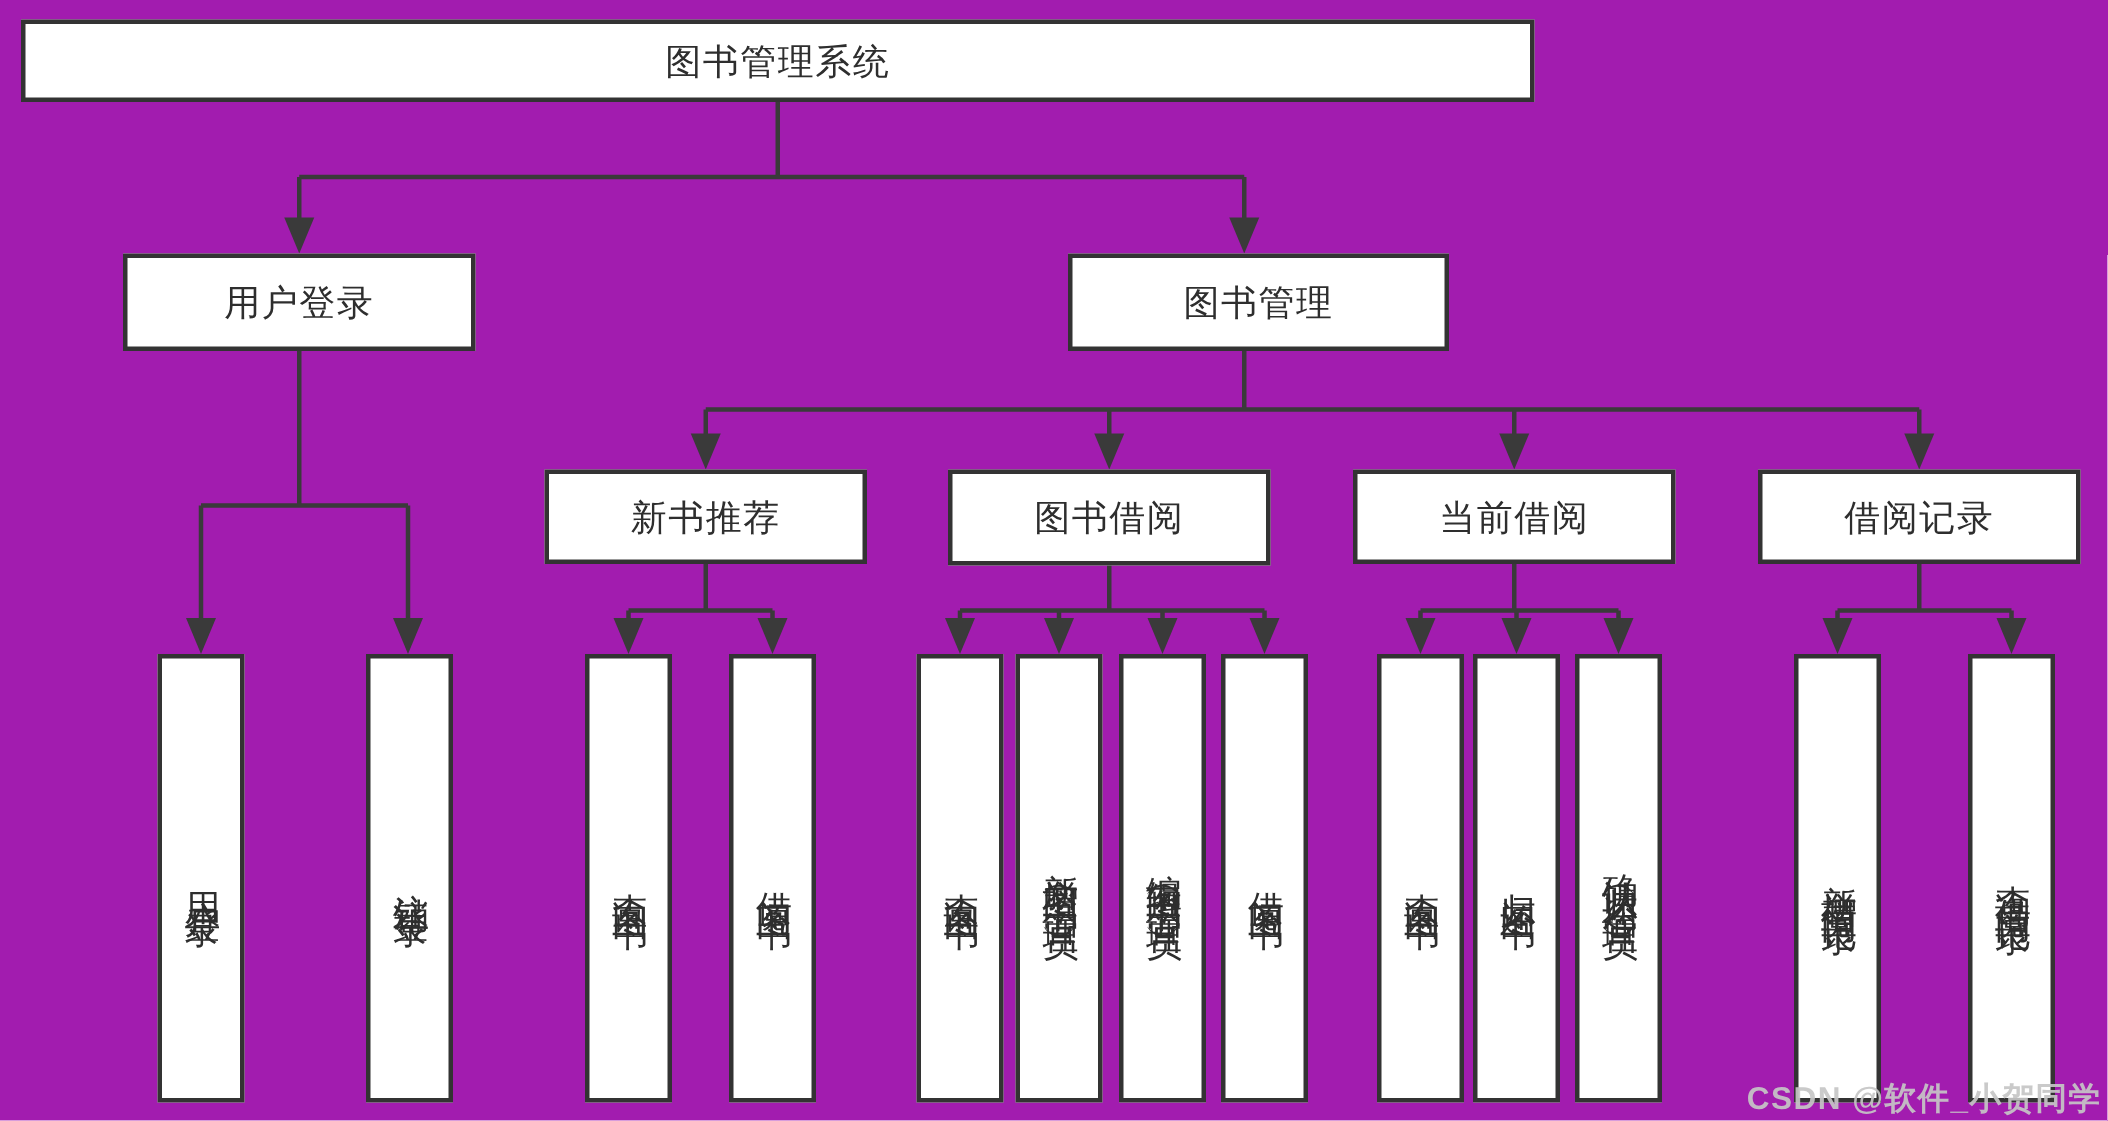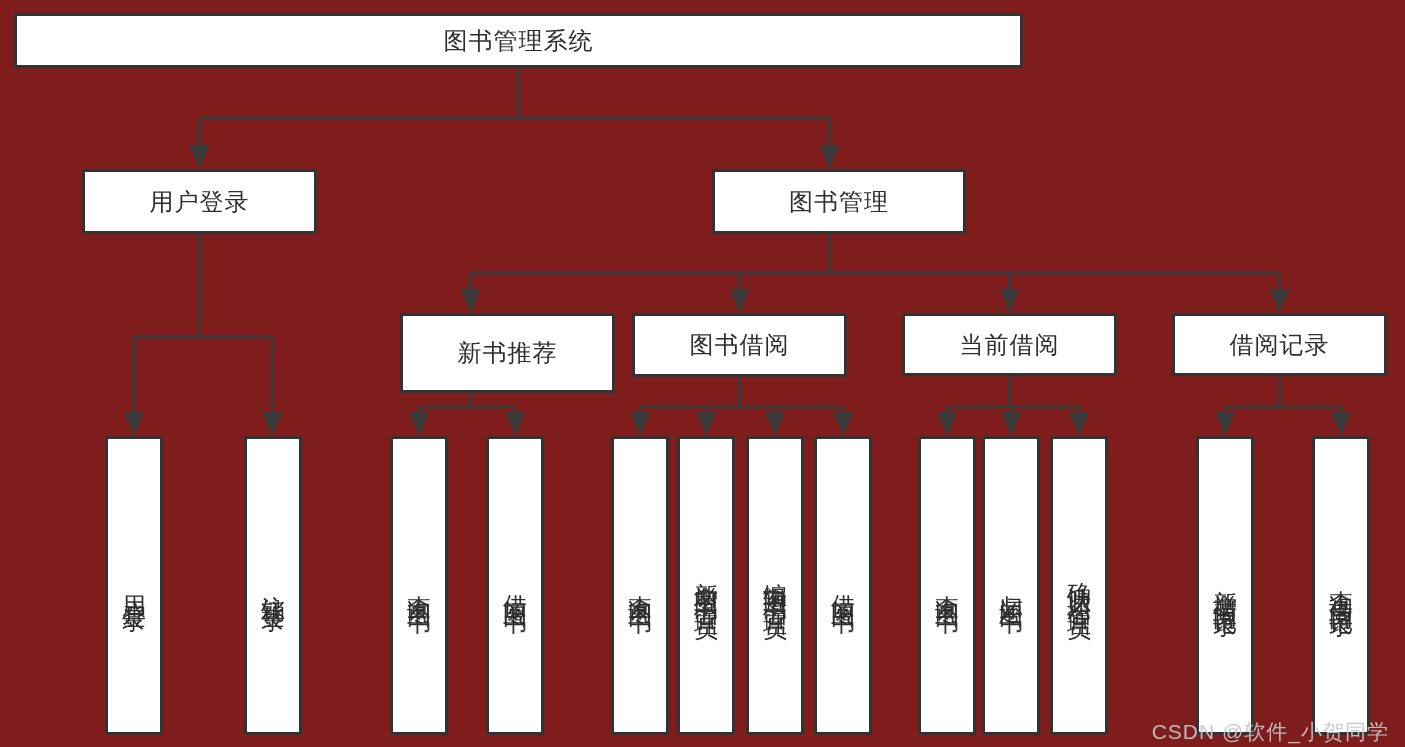--- a/index.html
+++ b/index.html
@@ -1,35 +1,36 @@
 <!DOCTYPE html>
 <html><head>
 <meta charset="utf-8">
 <style>
   html,body { margin:0; padding:0; background:#ffffff; }
   .canvas {
-    position:relative; width:1405px; height:747px; background:#7f1d1d;
+    position:relative; width:1405px; height:747px; background:#a21caf;
     font-family:"Liberation Sans", sans-serif; color:#2e2e2e; overflow:hidden;
   }
   .connectors { position:absolute; left:0; top:0; z-index:1; }
   .box {
     position:absolute; box-sizing:border-box; background:#ffffff;
     border:3px solid #333333; display:flex; align-items:center; justify-content:center;
     z-index:2;
   }
   .hbox { font-size:24px; letter-spacing:1px; }
   .leafbox { }
   .vtext {
     writing-mode:vertical-rl; text-orientation:mixed;
     font-size:24px; line-height:1.0; letter-spacing:5px; white-space:nowrap;
   }
   .watermark {
-    position:absolute; z-index:3; top:718px; right:16px;
+    position:absolute; z-index:3; top:718px; right:4px;
     font-size:21px; letter-spacing:1px; color:rgba(198,198,198,0.92);
     white-space:nowrap;
+    font-weight:bold;
   }
 </style>
 </head>
 <body>
 
 <div class="canvas">
 
   <svg class="connectors" width="1405" height="747" viewBox="0 0 1405 747">
     <path fill="none" stroke="#3a3a3a" stroke-width="3" d="
       M518.5 68 V118 M199.5 118 H829.5 M199.5 118 V147 M829.5 118 V147
@@ -61,21 +62,21 @@
       <polygon points="1215,412 1235,412 1225,436"></polygon>
       <polygon points="1331,412 1351,412 1341,436"></polygon>
     </g>
   </svg>
 
   <div class="box hbox" style="left:14px; top:13px; width:1009px; height:55px;">图书管理系统</div>
 
   <div class="box hbox" style="left:82px; top:169px; width:235px; height:65px;">用户登录</div>
   <div class="box hbox" style="left:712px; top:169px; width:254px; height:65px;">图书管理</div>
 
-  <div class="box hbox" style="left:363px; top:313px; width:215px; height:80px;margin-left:37px;">新书推荐</div>
+  <div class="box hbox" style="left:363px; top:313px; width:215px; height:63px;">新书推荐</div>
   <div class="box hbox" style="left:632px; top:313px; width:215px; height:64px;">图书借阅</div>
   <div class="box hbox" style="left:902px; top:313px; width:215px; height:63px;">当前借阅</div>
   <div class="box hbox" style="left:1172px; top:313px; width:215px; height:63px;">借阅记录</div>
 
   <div class="box leafbox" style="left:105px; top:436px; width:58px; height:299px;">
     <span class="vtext">用户登录</span>
   </div>
   <div class="box leafbox" style="left:244px; top:436px; width:58px; height:299px;">
     <span class="vtext">注销登录</span>
   </div>

